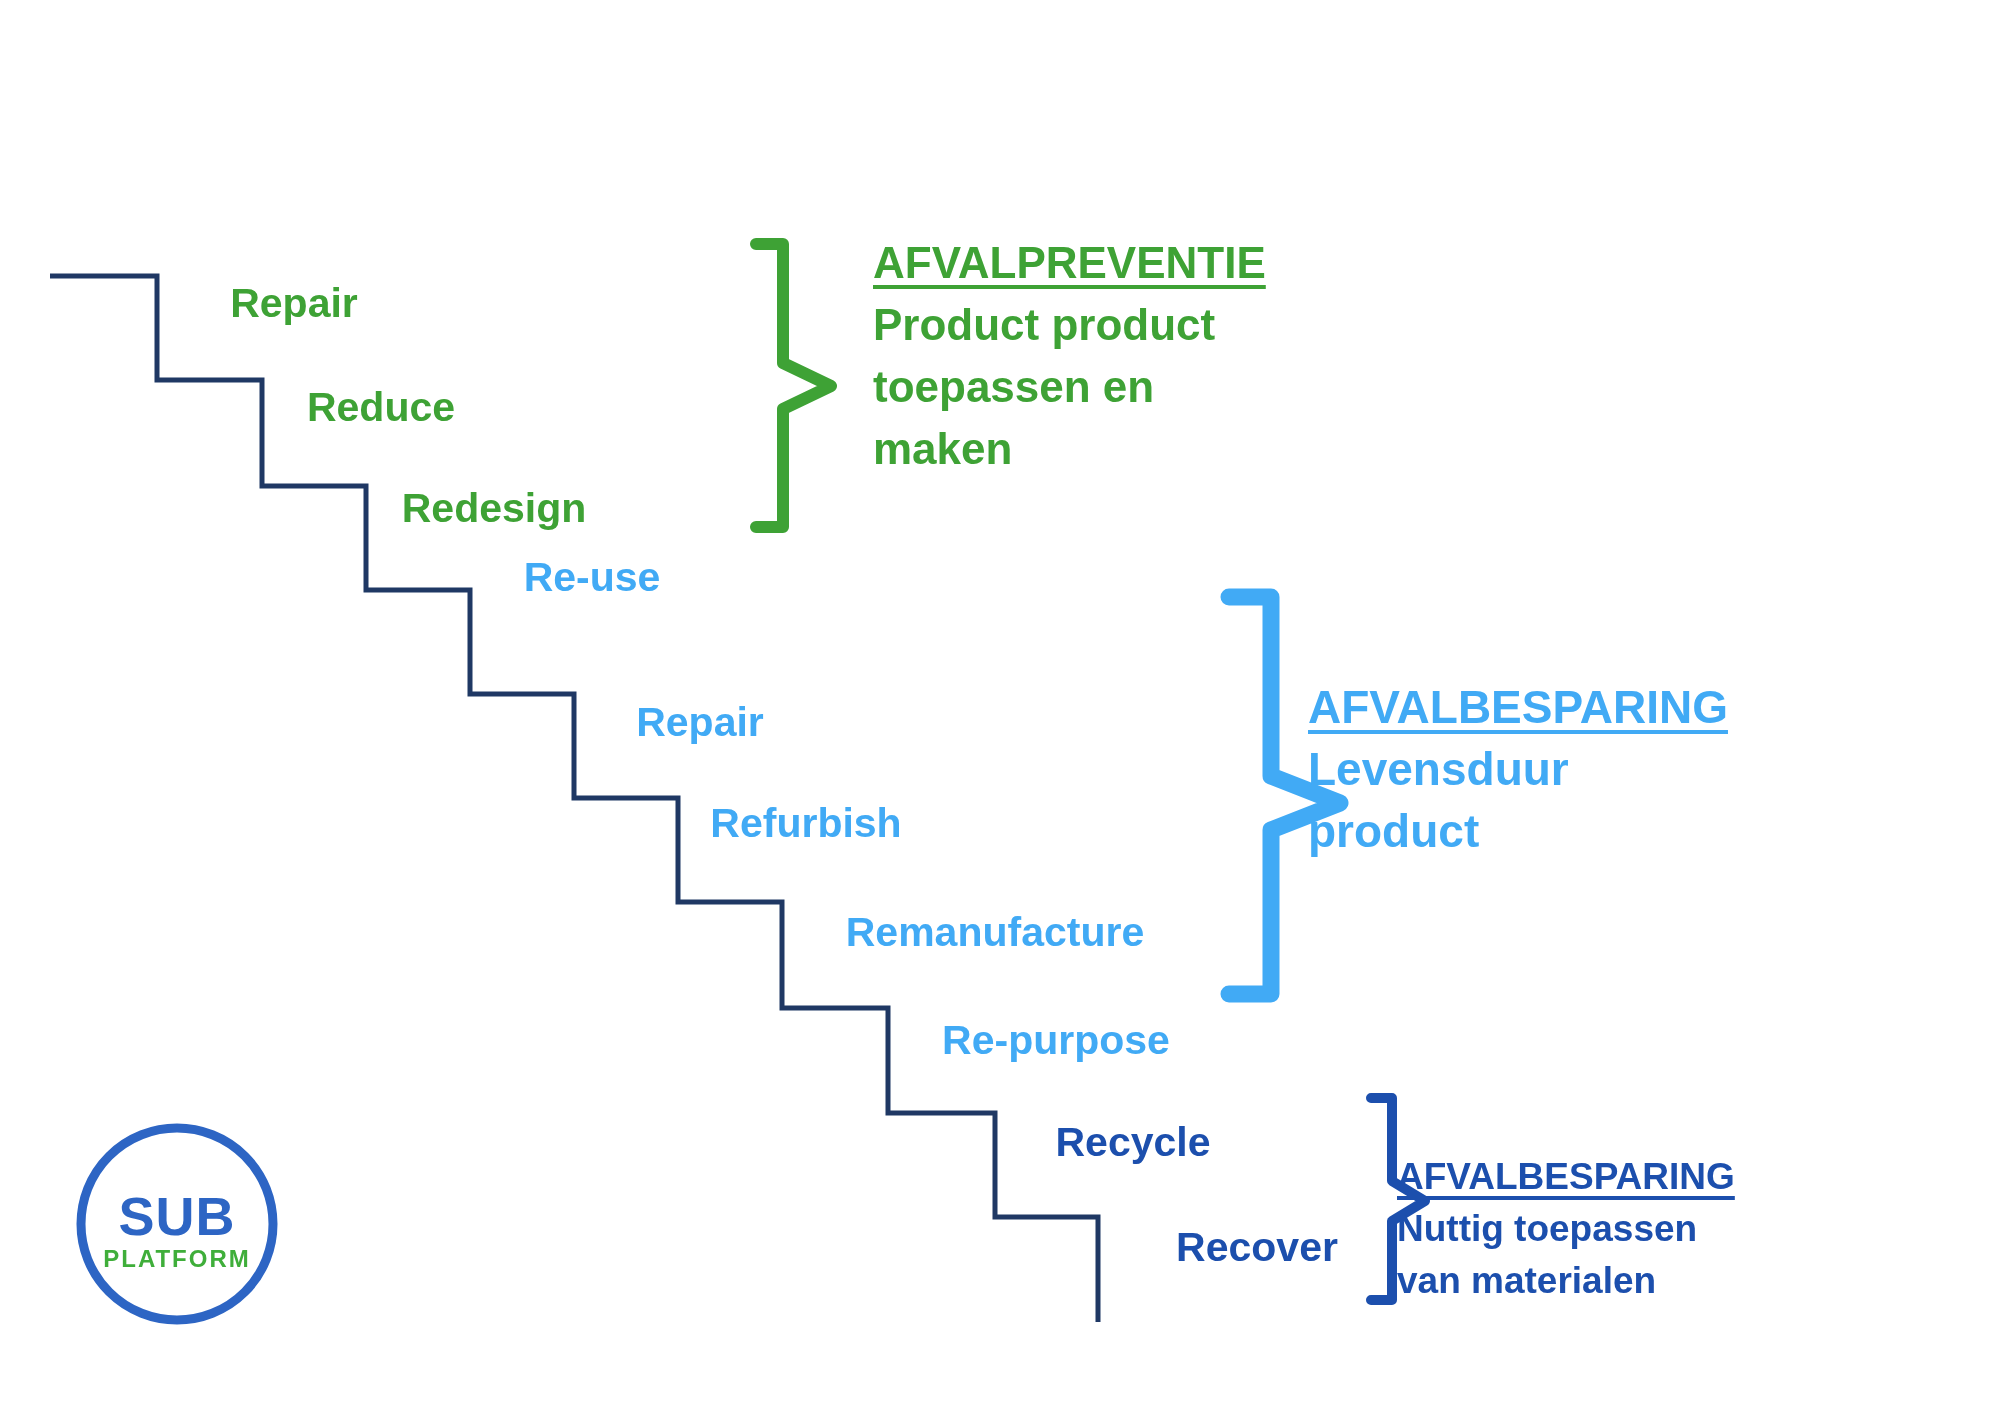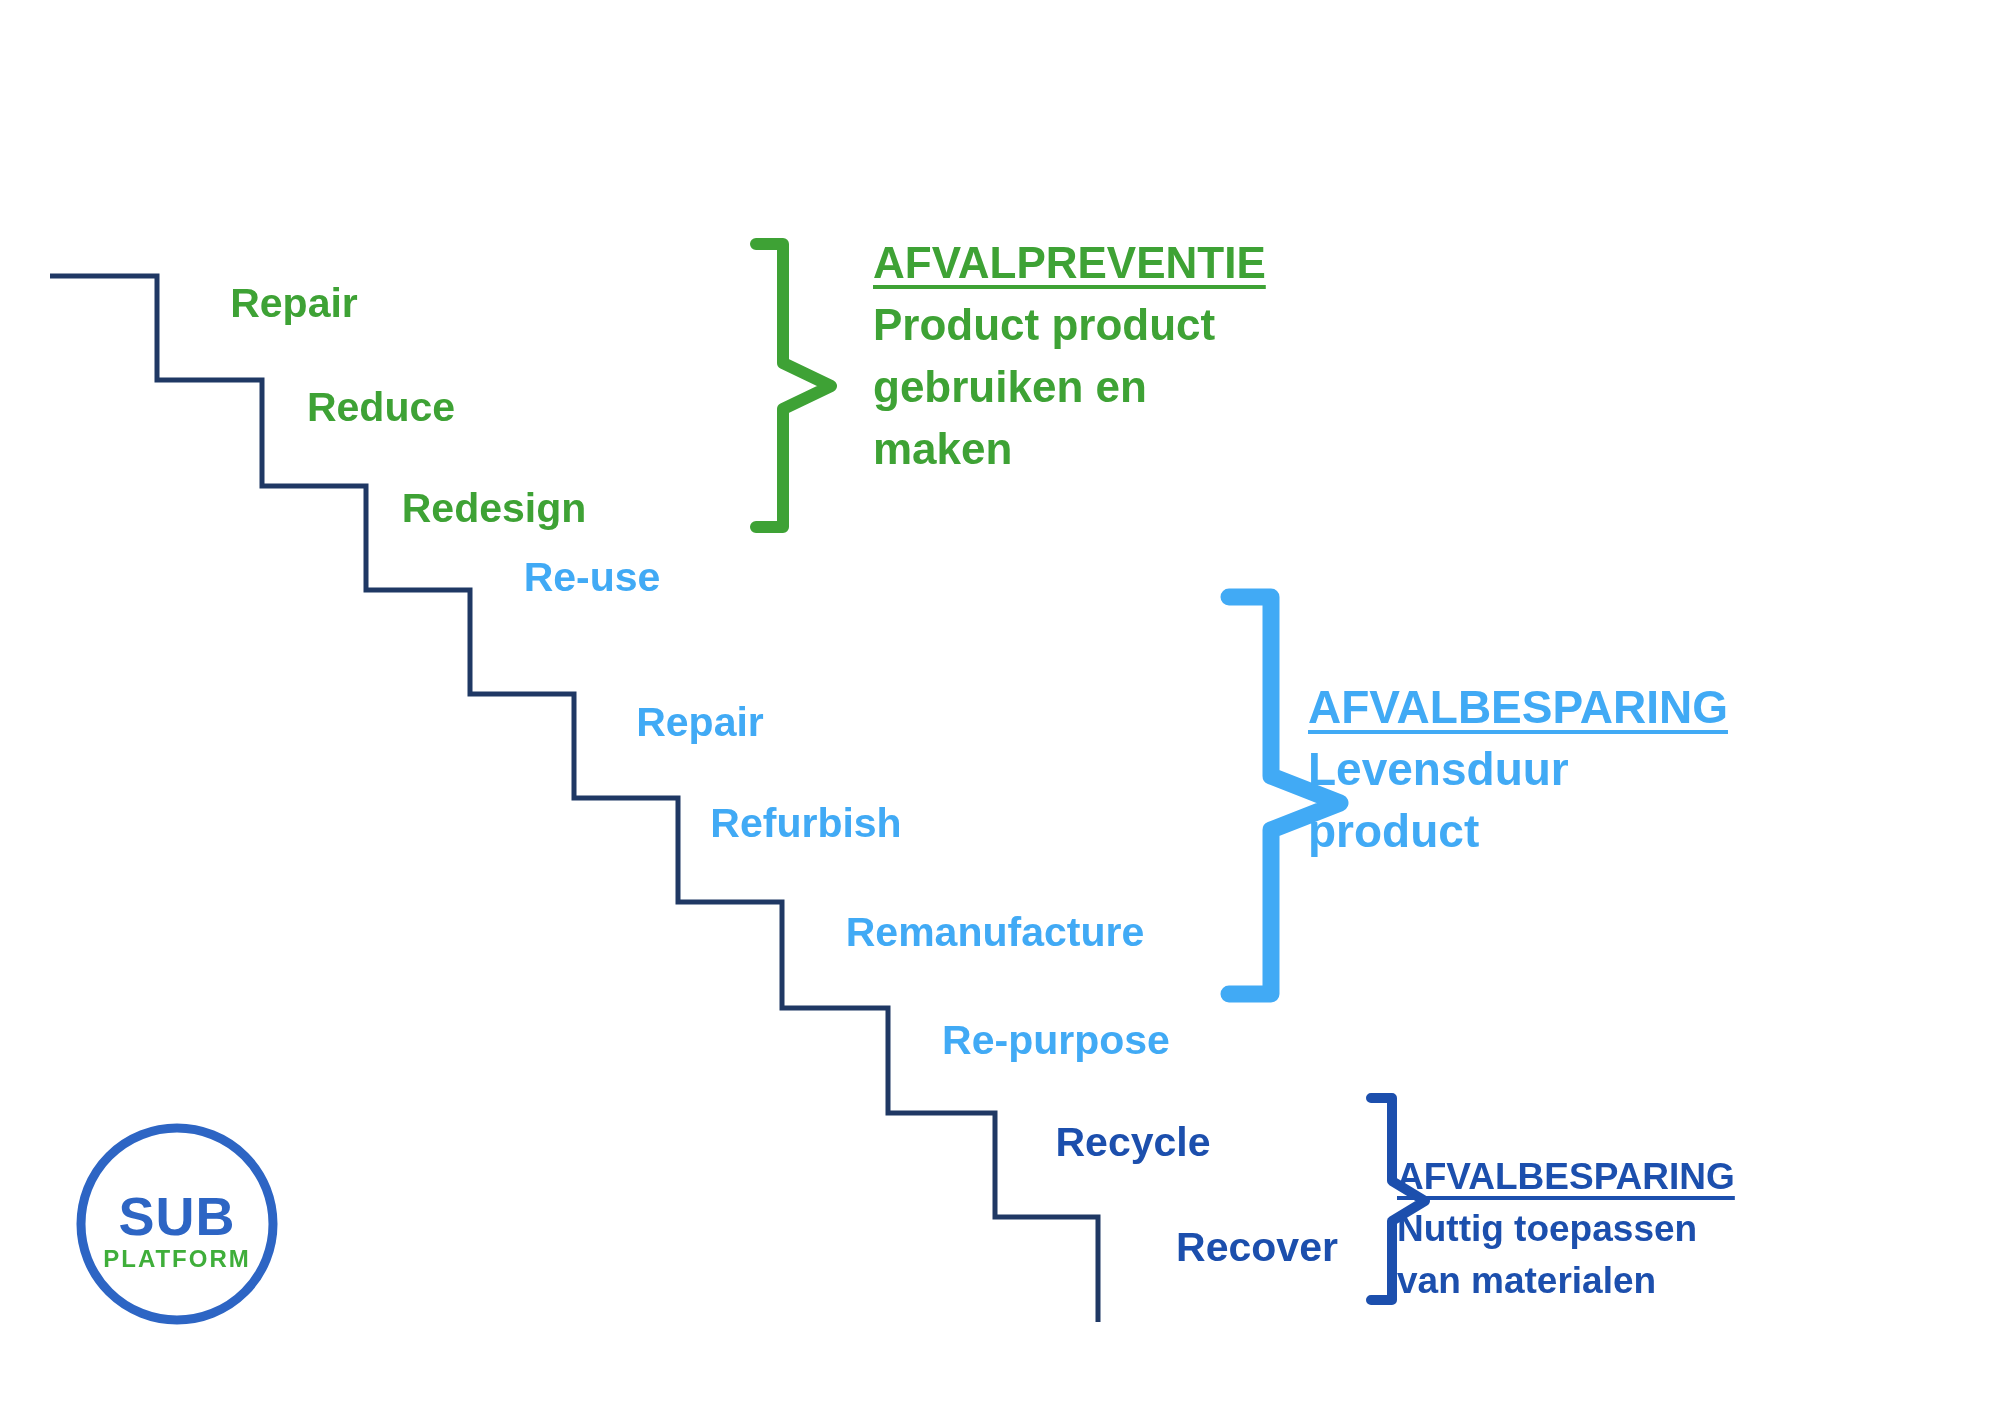--- a/index.html
+++ b/index.html
@@ -63,21 +63,21 @@
   <div class="step lblue" style="left:700px;top:722px;">Repair</div>
   <div class="step lblue" style="left:806px;top:823px;">Refurbish</div>
   <div class="step lblue" style="left:995px;top:932px;">Remanufacture</div>
   <div class="step lblue" style="left:1056px;top:1040px;">Re-purpose</div>
   <div class="step dblue" style="left:1133px;top:1142px;">Recycle</div>
   <div class="step dblue" style="left:1257px;top:1247px;">Recover</div>
 
   <div class="block green">
     <div class="heading">AFVALPREVENTIE</div>
     <div>Product product</div>
-    <div>gebruiken en</div>
+    <div>toepassen en</div>
     <div>maken</div>
   </div>
 
   <div class="block lblue">
     <div class="heading">AFVALBESPARING</div>
     <div>Levensduur</div>
     <div>product</div>
   </div>
 
   <div class="block dblue">

